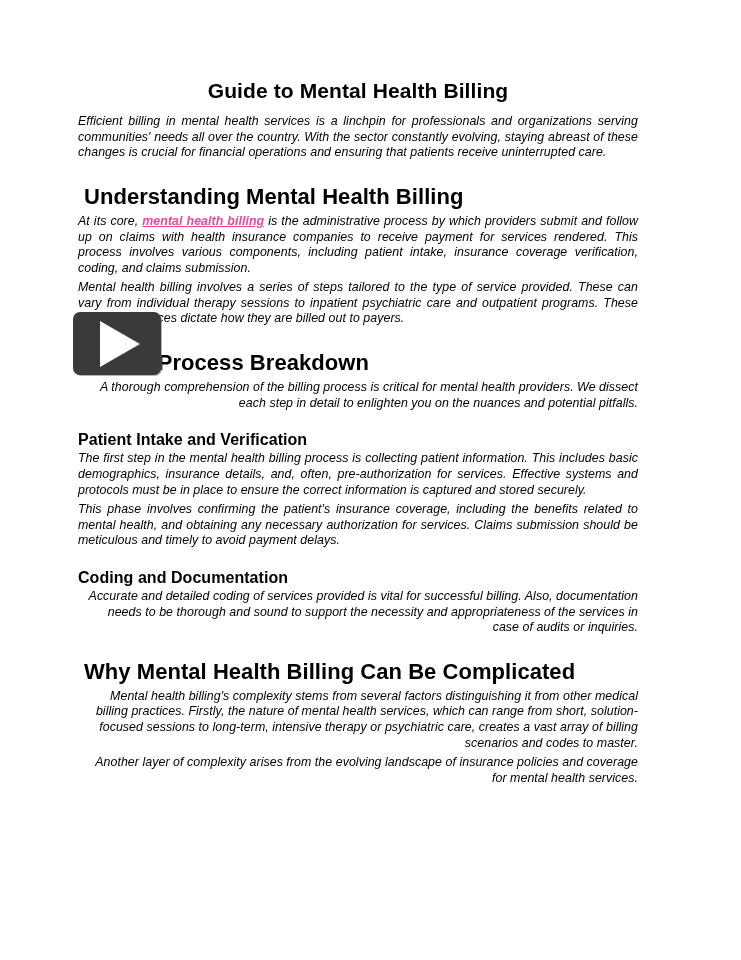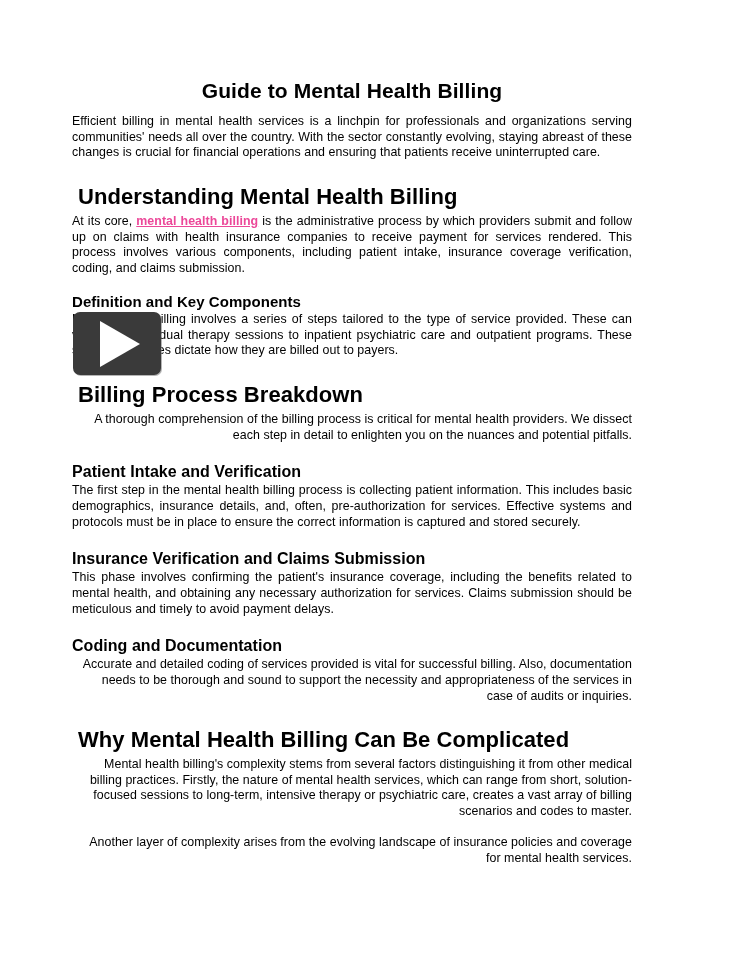--- a/index.html
+++ b/index.html
@@ -20,21 +20,21 @@
   .page {
     position: relative;
     width: 741px;
     height: 960px;
     background: #ffffff;
     box-sizing: border-box;
   }
 
   .content {
     position: absolute;
-    left: 72px;
+    left: 78px;
     top: 78px;
     width: 560px;
   }
 
   h1.doc-title {
     font-size: 21px;
     font-weight: bold;
     text-align: center;
     margin: 0 0 11px 0;
     letter-spacing: 0.1px;
@@ -62,28 +62,29 @@
     margin: 17px 0 1px 0;
   }
 
   p.body-text {
     font-size: 12.4px;
     line-height: 15.6px;
     margin: 0 0 0 0;
     text-align: justify;
     text-justify: inter-word;
     letter-spacing: 0.05px;
+    font-style: italic;
   }
 
   p.body-text.left {
     text-align: right;
   }
 
   p.body-text + p.body-text {
-    margin-top: 16px;
+    margin-top: 4px;
   }
 
   a.inline-link {
     color: #ec4899;
     font-weight: bold;
     text-decoration: underline;
   }
 
   
   .video-overlay {
@@ -117,33 +118,31 @@
   <div class="content">
 
     <h1 class="doc-title">Guide to Mental Health Billing</h1>
 
     <p class="body-text">Efficient billing in mental health services is a linchpin for professionals and organizations serving communities' needs all over the country. With the sector constantly evolving, staying abreast of these changes is crucial for financial operations and ensuring that patients receive uninterrupted care.</p>
 
     <h2 class="section-heading">Understanding Mental Health Billing</h2>
 
     <p class="body-text"><span>At its core, </span><a class="inline-link" href="#">mental health billing</a><span> is the administrative process by which providers submit and follow up on claims with health insurance companies to receive payment for services rendered. This process involves various components, including patient intake, insurance coverage verification, coding, and claims submission.</span></p>
 
-    <h3 class="sub-heading tight">Definition and Key Components</h3>
 
     <p class="body-text">Mental health billing involves a series of steps tailored to the type of service provided. These can vary from individual therapy sessions to inpatient psychiatric care and outpatient programs. These services' nuances dictate how they are billed out to payers.</p>
 
     <h2 class="section-heading">Billing Process Breakdown</h2>
 
     <p class="body-text left">A thorough comprehension of the billing process is critical for mental health providers. We dissect each step in detail to enlighten you on the nuances and potential pitfalls.</p>
 
     <h3 class="sub-heading">Patient Intake and Verification</h3>
 
     <p class="body-text">The first step in the mental health billing process is collecting patient information. This includes basic demographics, insurance details, and, often, pre-authorization for services. Effective systems and protocols must be in place to ensure the correct information is captured and stored securely.</p>
 
-    <h3 class="sub-heading">Insurance Verification and Claims Submission</h3>
 
     <p class="body-text">This phase involves confirming the patient's insurance coverage, including the benefits related to mental health, and obtaining any necessary authorization for services. Claims submission should be meticulous and timely to avoid payment delays.</p>
 
     <h3 class="sub-heading">Coding and Documentation</h3>
 
     <p class="body-text left">Accurate and detailed coding of services provided is vital for successful billing. Also, documentation needs to be thorough and sound to support the necessity and appropriateness of the services in case of audits or inquiries.</p>
 
     <h2 class="section-heading">Why Mental Health Billing Can Be Complicated</h2>
 
     <p class="body-text left">Mental health billing's complexity stems from several factors distinguishing it from other medical billing practices. Firstly, the nature of mental health services, which can range from short, solution-focused sessions to long-term, intensive therapy or psychiatric care, creates a vast array of billing scenarios and codes to master.</p>

